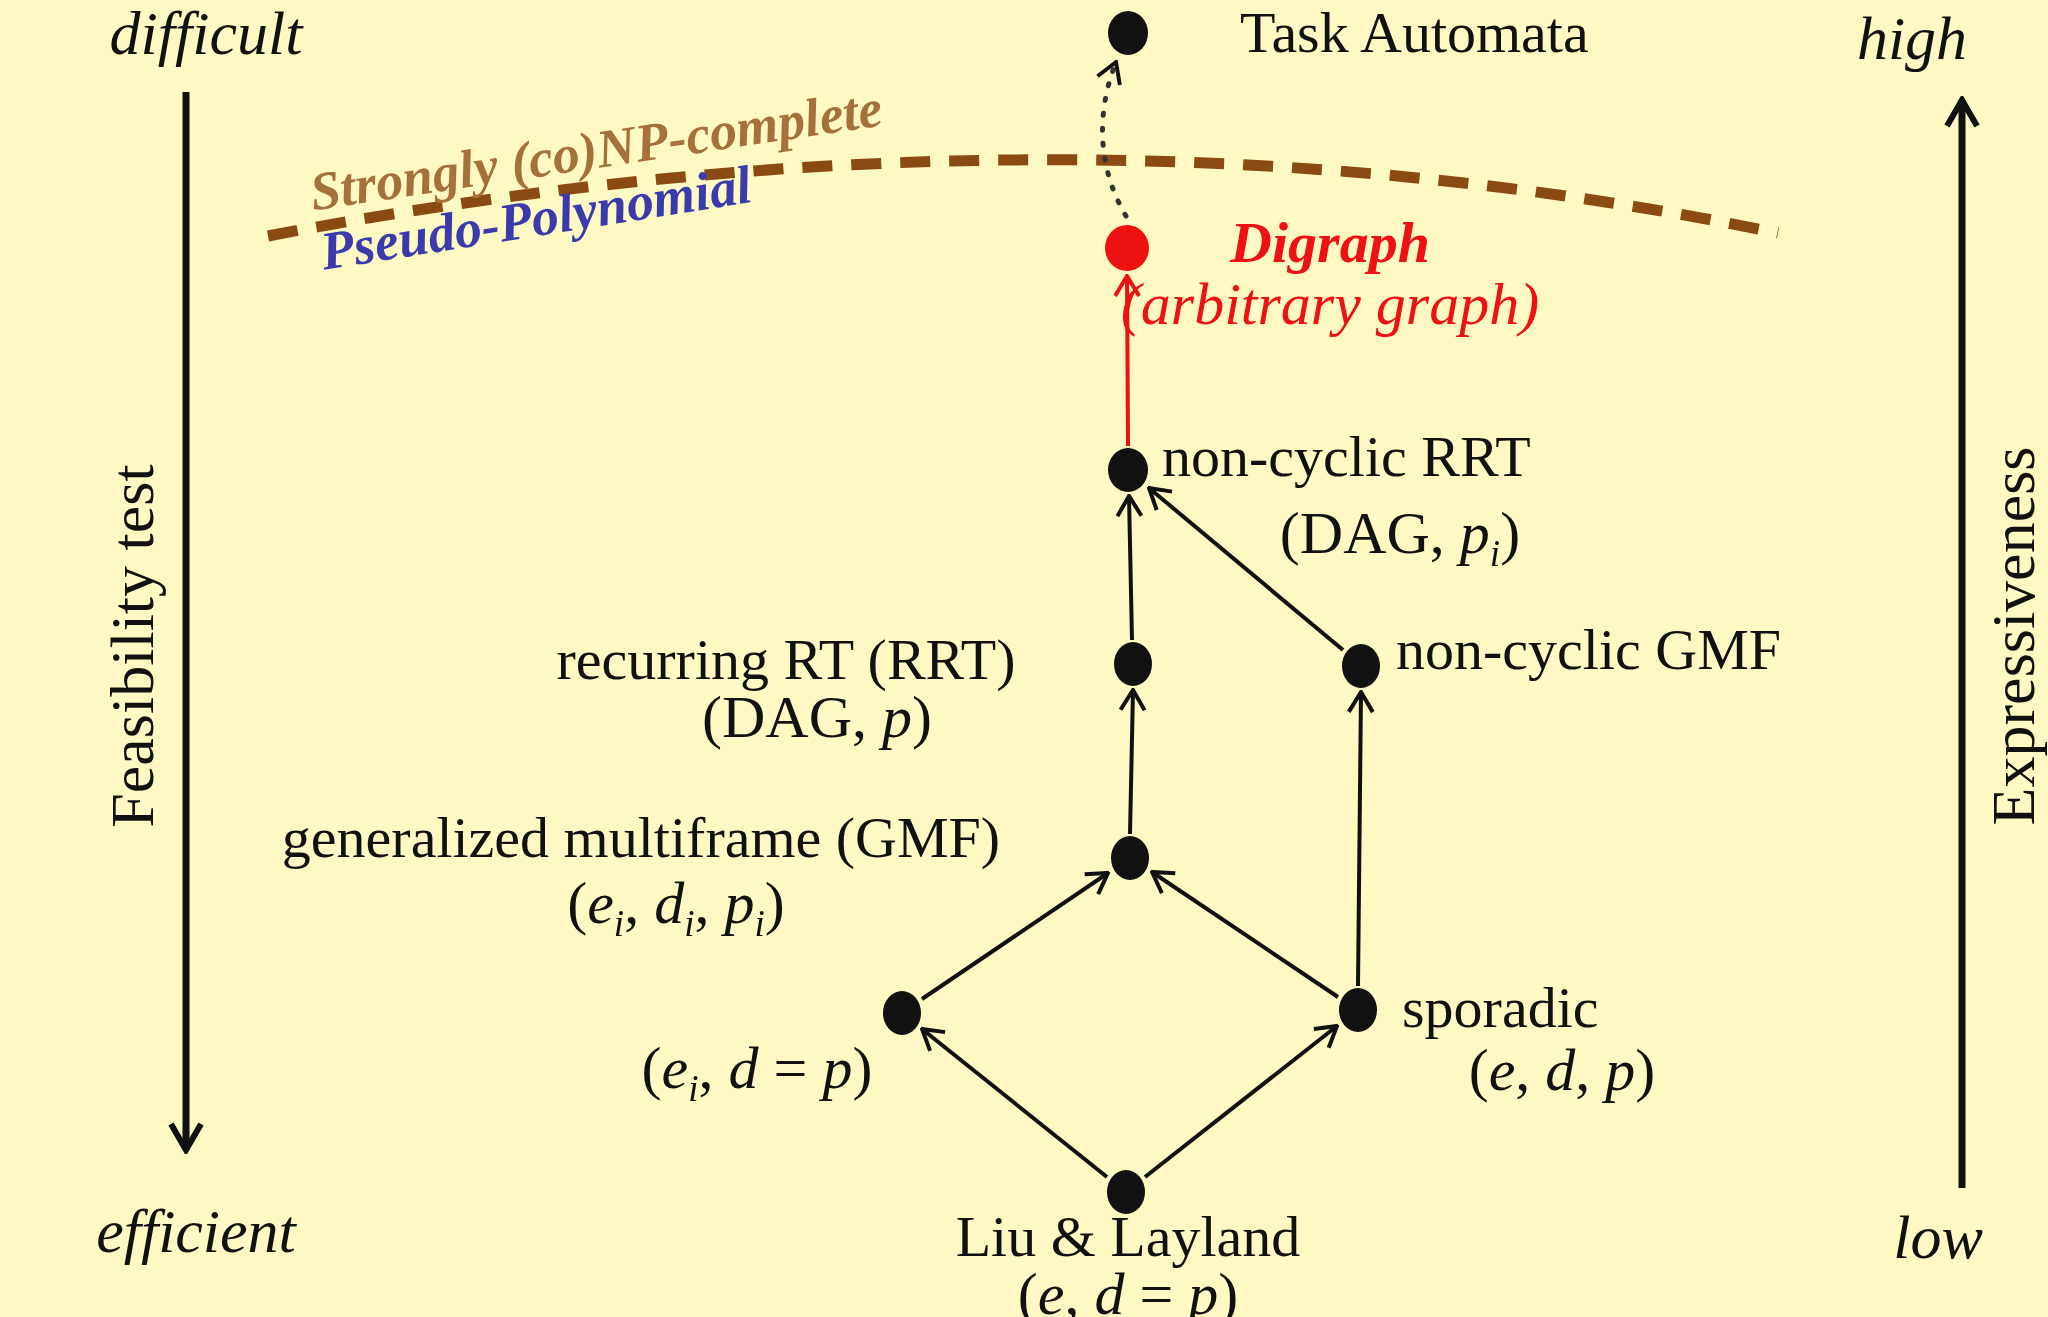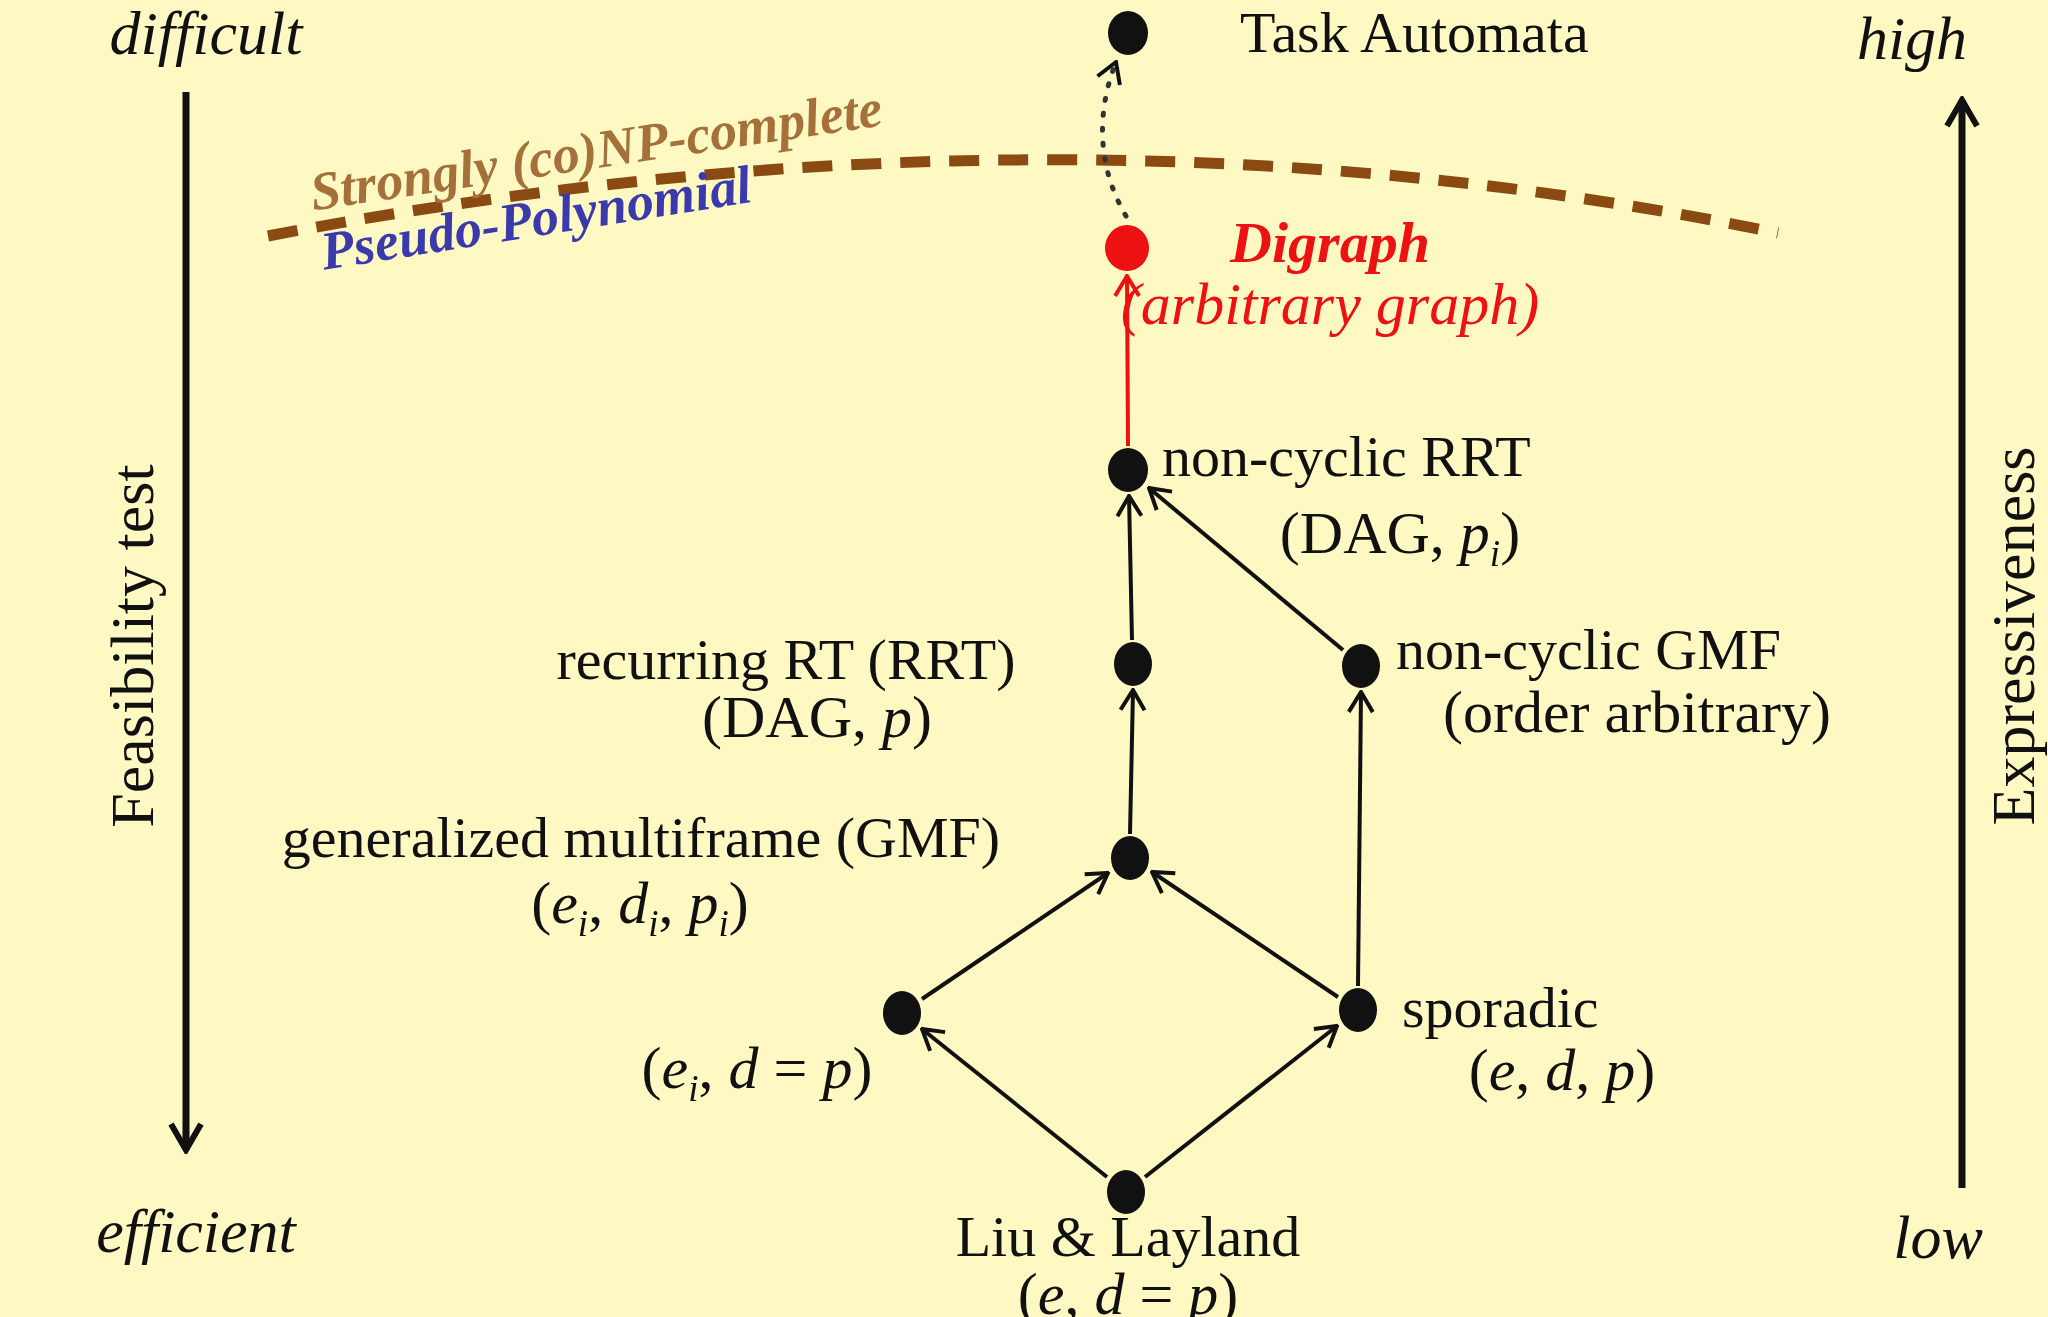--- a/index.html
+++ b/index.html
@@ -79,27 +79,26 @@
 
   <div class="lbl node-lbl vctr" style="left:1240px;top:33px;">Task Automata</div>
 
   <div class="lbl node-lbl red ctr" style="left:1330px;top:243px;color:#ee1111;">Digraph</div>
   <div class="lbl sub-lbl red-sub ctr" style="left:1330px;top:304px;color:#ee1111;">(arbitrary graph)</div>
 
   <div class="lbl node-lbl vctr" style="left:1162px;top:457px;">non-cyclic RRT</div>
   <div class="lbl sub-lbl ctr" style="left:1400px;top:533px;"><span>(DAG, </span><span class="v">p</span><sub>i</sub><span>)</span></div>
 
   <div class="lbl node-lbl vctr" style="left:1396px;top:650px;">non-cyclic GMF</div>
-  <div class="lbl sub-lbl ctr" style="left:1637px;top:712px;">(order arbitrary)</div>
 
   <div class="lbl node-lbl ctr" style="left:786px;top:660px;">recurring RT (RRT)</div>
   <div class="lbl sub-lbl ctr" style="left:817px;top:717px;"><span>(DAG, </span><span class="v">p</span><span>)</span></div>
 
   <div class="lbl node-lbl ctr" style="left:641px;top:838px;">generalized multiframe (GMF)</div>
-  <div class="lbl sub-lbl ctr" style="left:640px;top:903px;"><span>(</span><span class="v">e</span><sub>i</sub><span>, </span><span class="v">d</span><sub>i</sub><span>, </span><span class="v">p</span><sub>i</sub><span>)</span></div>
+  <div class="lbl sub-lbl ctr" style="left:676px;top:903px;"><span>(</span><span class="v">e</span><sub>i</sub><span>, </span><span class="v">d</span><sub>i</sub><span>, </span><span class="v">p</span><sub>i</sub><span>)</span></div>
 
   <div class="lbl sub-lbl ctr" style="left:757px;top:1068px;"><span>(</span><span class="v">e</span><sub>i</sub><span>, </span><span class="v">d</span><span> = </span><span class="v">p</span><span>)</span></div>
 
   <div class="lbl node-lbl vctr" style="left:1402px;top:1008px;">sporadic</div>
   <div class="lbl sub-lbl ctr" style="left:1562px;top:1070px;"><span>(</span><span class="v">e</span><span>, </span><span class="v">d</span><span>, </span><span class="v">p</span><span>)</span></div>
 
   <div class="lbl node-lbl ctr" style="left:1128px;top:1237px;">Liu &amp; Layland</div>
   <div class="lbl sub-lbl ctr" style="left:1128px;top:1294px;"><span>(</span><span class="v">e</span><span>, </span><span class="v">d</span><span> = </span><span class="v">p</span><span>)</span></div>
 
 </div>

